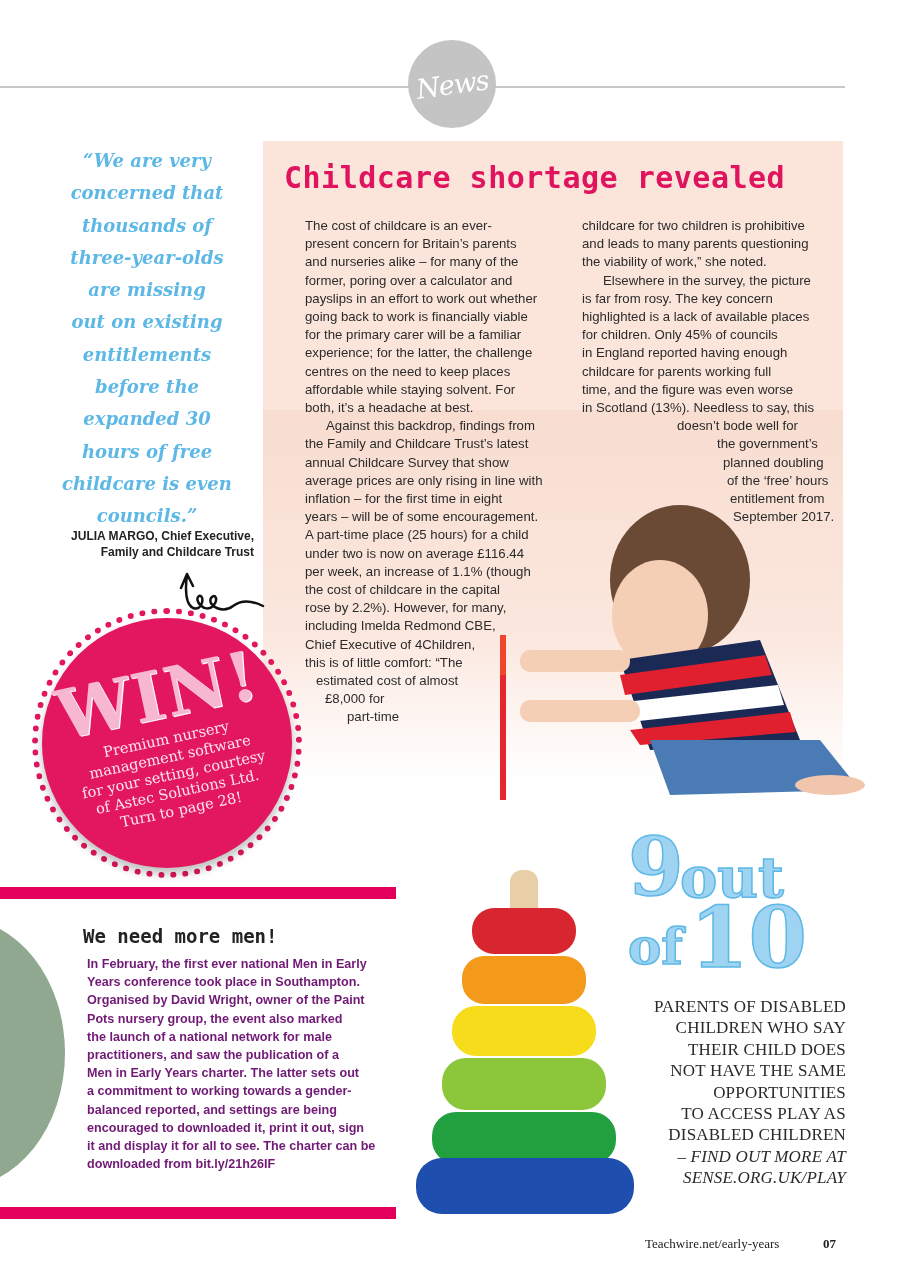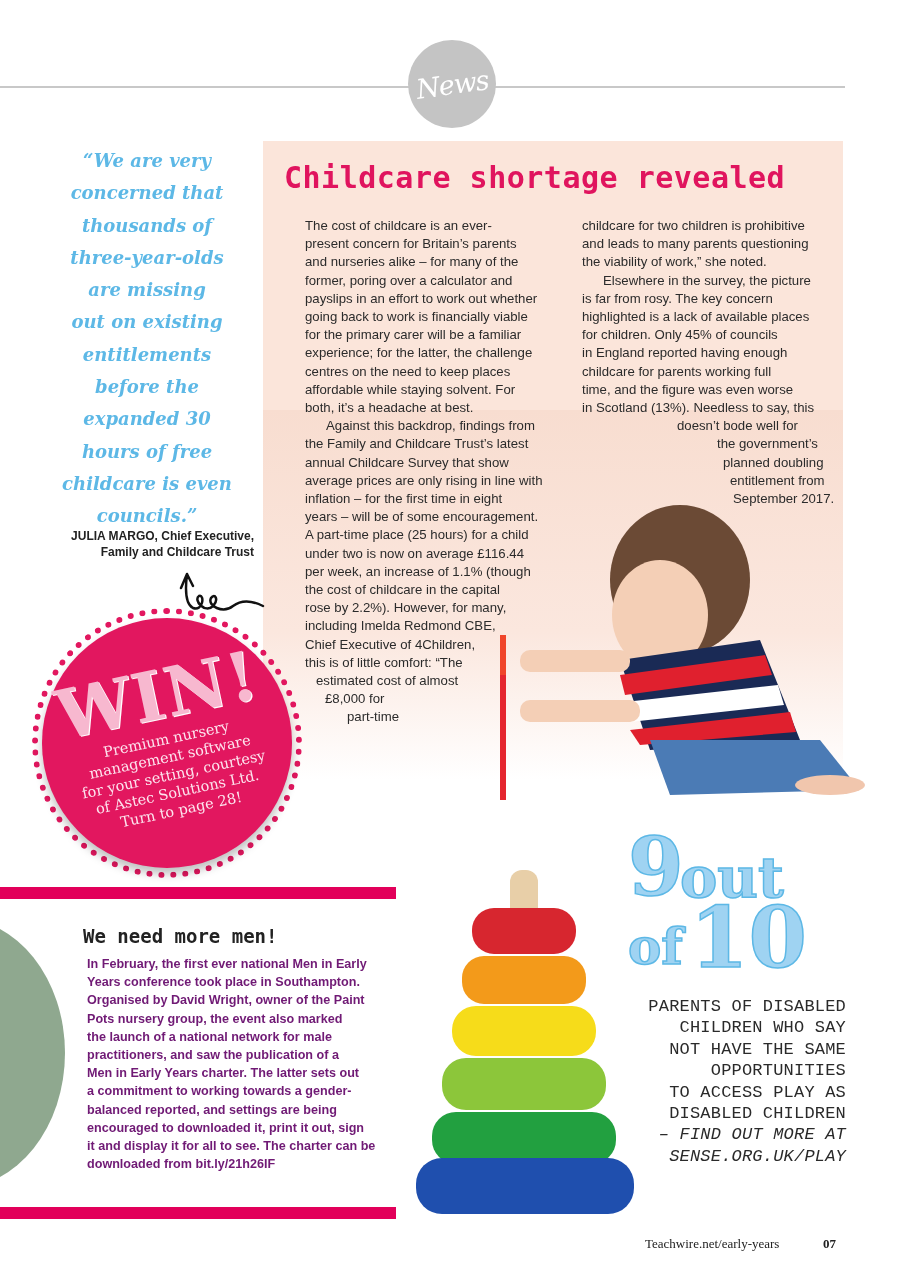--- a/index.html
+++ b/index.html
@@ -39,21 +39,21 @@
   .green-circle { position: absolute; left: -150px; top: 918px; width: 215px; height: 270px; border-radius: 50%; background: #8fa88f; }
 
   .men-title { position: absolute; left: 83px; top: 925px; font-family: "DejaVu Sans Mono", monospace; font-weight: bold; font-size: 19px; color: #222; }
   .men-body { position: absolute; left: 87px; top: 955px; width: 300px; font-family: "Liberation Sans", sans-serif; font-weight: bold; font-size: 12.6px; line-height: 18.2px; color: #701a75; }
 
   .stat-big { position: absolute; left: 628px; font-family: "DejaVu Serif", serif; font-weight: bold; color: #9fd3f2; -webkit-text-stroke: 1.5px #5db8e6; }
   .stat-9 { top: 822px; font-size: 80px; line-height: 90px; }
   .stat-out { left: 680px; top: 842px; font-size: 56px; line-height: 70px; }
   .stat-of { top: 912px; font-size: 50px; line-height: 70px; }
   .stat-10 { left: 690px; top: 890px; font-size: 84px; line-height: 96px; }
-  .stat-caption { position: absolute; left: 630px; top: 996px; width: 216px; text-align: right; font-family: Liberation Mono, monospace; font-size: 17px; line-height: 21.4px; color: #2a2a2a; letter-spacing: 0.2px; }
+  .stat-caption { position: absolute; left: 630px; top: 996px; width: 216px; text-align: right; font-family: Liberation Serif, serif; font-size: 17px; line-height: 21.4px; color: #2a2a2a; letter-spacing: 0.2px; }
   .stat-caption .it { font-style: italic; }
 
   .footer { position: absolute; left: 645px; top: 1236px; font-family: "Liberation Serif", serif; font-size: 13px; color: #222; }
   .page-num { position: absolute; left: 823px; top: 1236px; font-family: "Liberation Serif", serif; font-weight: bold; font-size: 13px; color: #222; }
 
   
   .boy { position: absolute; left: 500px; top: 440px; width: 370px; height: 365px; }
   .stacker { position: absolute; left: 410px; top: 860px; width: 230px; height: 360px; }
 </style>
 </head>
@@ -128,20 +128,21 @@
   <span class="line">is far from rosy. The key concern</span>
   <span class="line">highlighted is a lack of available places</span>
   <span class="line">for children. Only 45% of councils</span>
   <span class="line">in England reported having enough</span>
   <span class="line">childcare for parents working full</span>
   <span class="line">time, and the figure was even worse</span>
   <span class="line">in Scotland (13%). Needless to say, this</span>
   <span class="line" style="padding-left:95px">doesn’t bode well for</span>
   <span class="line" style="padding-left:135px">the government’s</span>
   <span class="line" style="padding-left:141px">planned doubling</span>
+  <span class="line" style="padding-left:145px">of the ‘free’ hours</span>
   <span class="line" style="padding-left:148px">entitlement from</span>
   <span class="line" style="padding-left:151px">September 2017.</span>
 </div>
 
 <div class="pullquote">
   <div>“We are very</div>
   <div>concerned that</div>
   <div>thousands of</div>
   <div>three-year-olds</div>
   <div>are missing</div>
@@ -202,20 +203,21 @@
   <rect x="6" y="298" width="218" height="56" rx="26" fill="#1f4fae"></rect>
 </svg>
 
 <div class="stat-big stat-9">9</div>
 <div class="stat-big stat-out">out</div>
 <div class="stat-big stat-of">of</div>
 <div class="stat-big stat-10">10</div>
 <div class="stat-caption">
   <div>PARENTS OF DISABLED</div>
   <div>CHILDREN WHO SAY</div>
+  <div>THEIR CHILD DOES</div>
   <div>NOT HAVE THE SAME</div>
   <div>OPPORTUNITIES</div>
   <div>TO ACCESS PLAY AS</div>
   <div>DISABLED CHILDREN</div>
   <div class="it">– FIND OUT MORE AT</div>
   <div class="it">SENSE.ORG.UK/PLAY</div>
 </div>
 
 <div class="footer">Teachwire.net/early-years</div>
 <div class="page-num">07</div>

